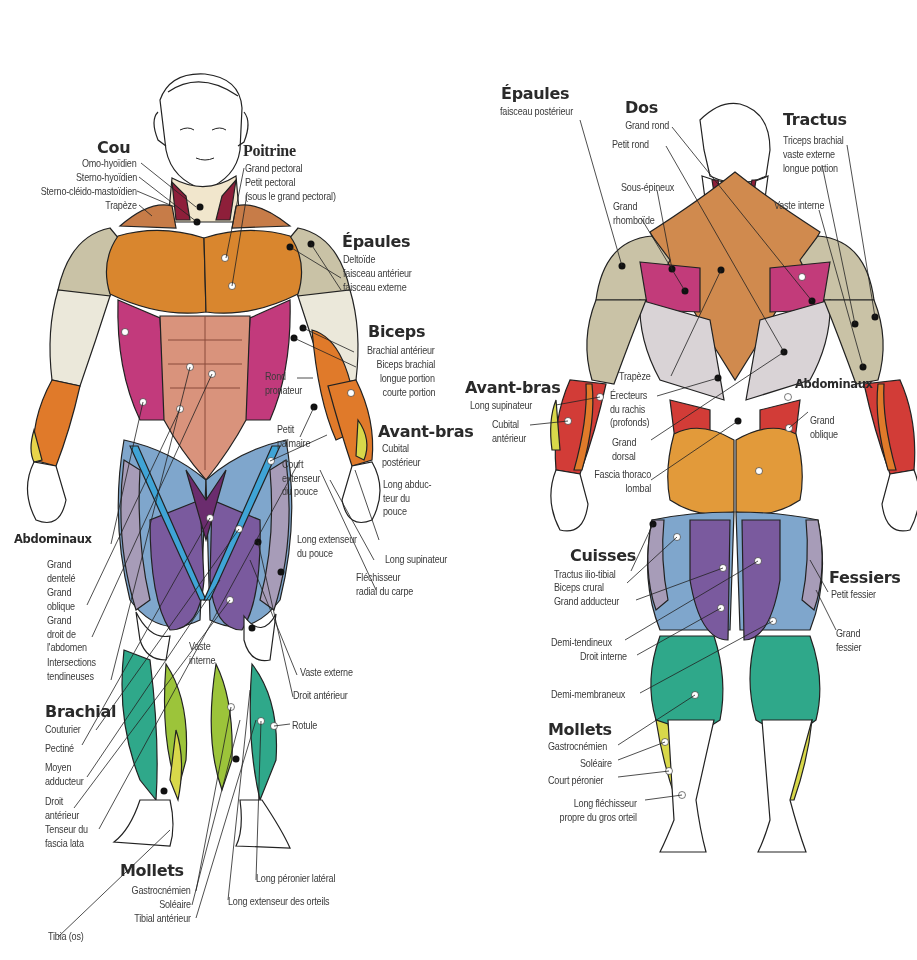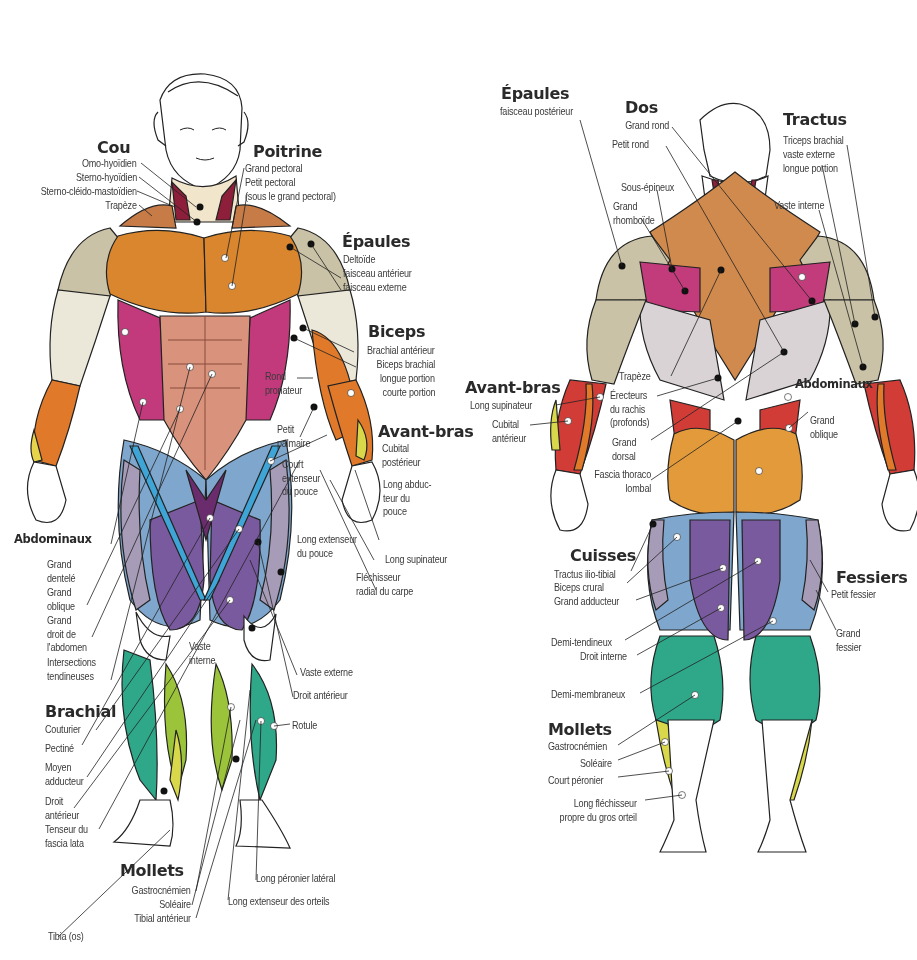--- a/index.html
+++ b/index.html
@@ -262,21 +262,21 @@
       <path d="M836 630 L816 590"></path>
   </g>
 </svg>
 
 <div class="grp" style="left:97px;top:138px;">Cou</div>
 <div class="lbl r" style="right:780px;top:157px;">Omo-hyoïdien</div>
 <div class="lbl r" style="right:780px;top:171px;">Sterno-hyoïdien</div>
 <div class="lbl r" style="right:780px;top:185px;">Sterno-cléido-mastoïdien</div>
 <div class="lbl r" style="right:780px;top:199px;">Trapèze</div>
 
-<div class="grp" style="left:253px;top:142px;">Poitrine</div>
+<div class="grp" style="left:243px;top:142px;font-family:Liberation Serif, serif;">Poitrine</div>
 <div class="lbl l" style="left:245px;top:162px;">Grand pectoral</div>
 <div class="lbl l" style="left:245px;top:176px;">Petit pectoral</div>
 <div class="lbl l" style="left:245px;top:190px;">(sous le grand pectoral)</div>
 
 <div class="grp" style="left:342px;top:232px;">Épaules</div>
 <div class="lbl l" style="left:343px;top:253px;">Deltoïde</div>
 <div class="lbl l" style="left:343px;top:267px;">faisceau antérieur</div>
 <div class="lbl l" style="left:343px;top:281px;">faisceau externe</div>
 
 <div class="grp" style="left:368px;top:322px;">Biceps</div>
@@ -375,21 +375,21 @@
 oblique</div>
 
 <div class="grp" style="left:570px;top:546px;">Cuisses</div>
 <div class="lbl l" style="left:554px;top:568px;">Tractus ilio-tibial</div>
 <div class="lbl l" style="left:554px;top:581px;">Biceps crural</div>
 <div class="lbl l" style="left:554px;top:595px;">Grand adducteur</div>
 <div class="lbl l" style="left:551px;top:636px;">Demi-tendineux</div>
 <div class="lbl l" style="left:580px;top:650px;">Droit interne</div>
 <div class="lbl l" style="left:551px;top:688px;">Demi-membraneux</div>
 
-<div class="grp" style="left:829px;top:568px;margin-left:7px;">Fessiers</div>
+<div class="grp" style="left:829px;top:568px;">Fessiers</div>
 <div class="lbl l" style="left:831px;top:588px;">Petit fessier</div>
 <div class="lbl l ml" style="left:836px;top:627px;">Grand
 fessier</div>
 
 <div class="grp" style="left:548px;top:720px;">Mollets</div>
 <div class="lbl l" style="left:548px;top:740px;">Gastrocnémien</div>
 <div class="lbl l" style="left:580px;top:757px;">Soléaire</div>
 <div class="lbl l" style="left:548px;top:774px;">Court péronier</div>
 <div class="lbl r ml" style="right:280px;top:797px;">Long fléchisseur
 propre du gros orteil</div>

